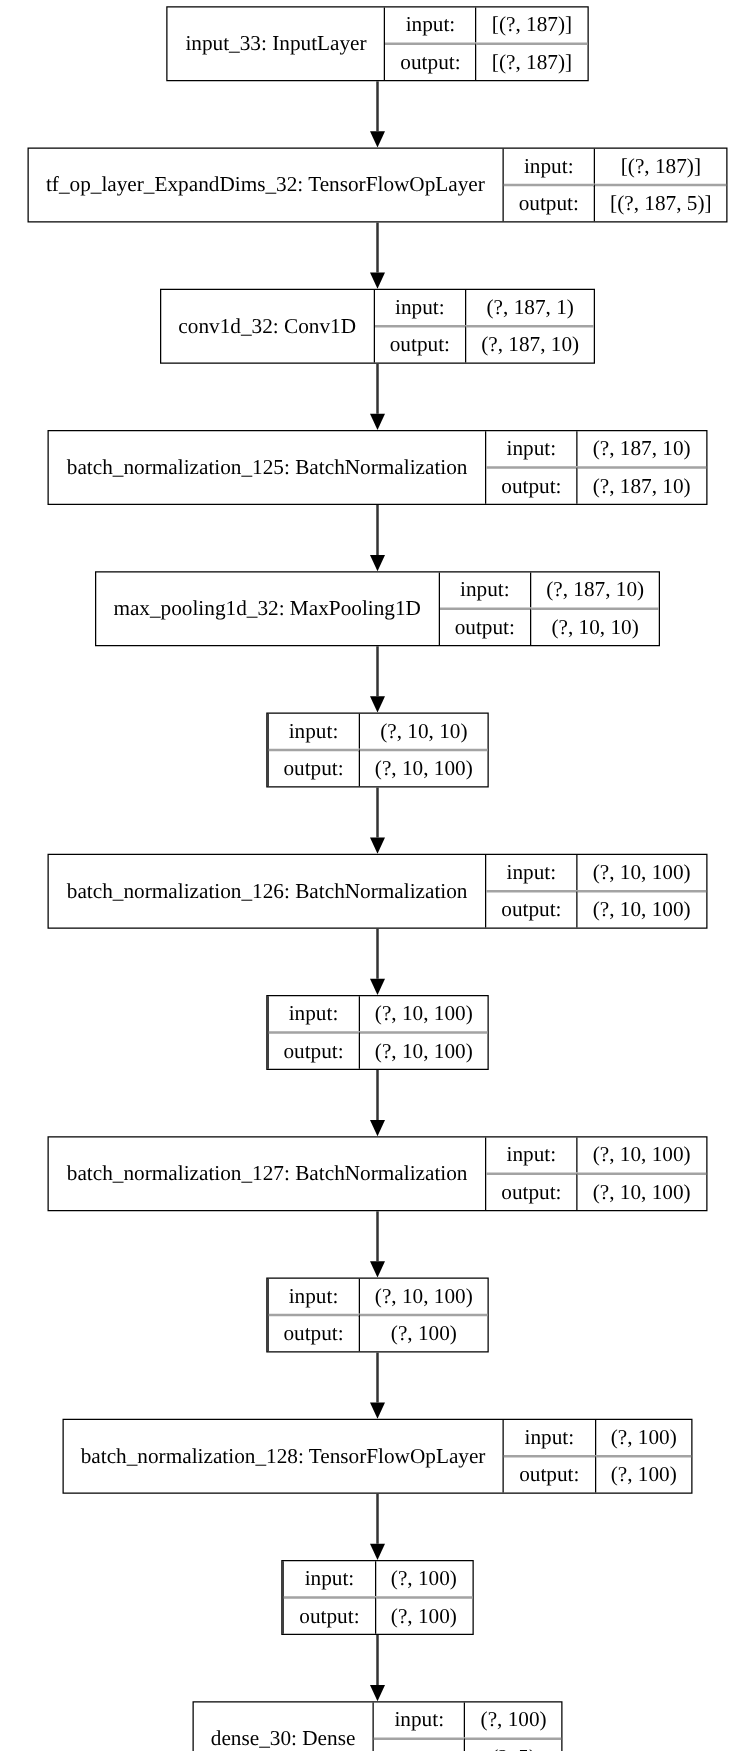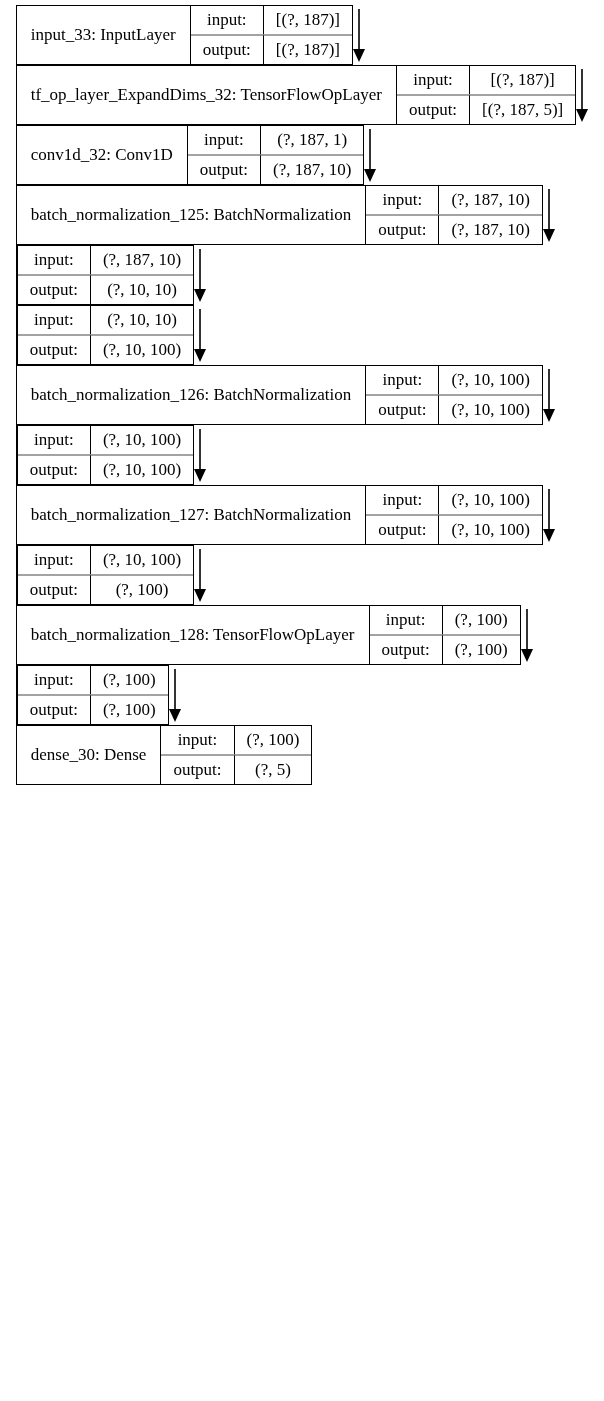--- a/index.html
+++ b/index.html
@@ -17,20 +17,21 @@
     min-height: 1401px;
     box-sizing: border-box;
     padding-top: 5px;
     background: #ffffff;
     display: flex;
     flex-direction: column;
     align-items: center;
   }
   .node-wrap {
     display: flex;
+    flex-direction: column;
     align-items: center;
   }
   .node {
     display: flex;
     align-items: stretch;
     border: 1px solid #000000;
     background: #ffffff;
   }
   .name-cell {
     display: flex;
@@ -143,20 +144,21 @@
       </div>
     </div>
     <div class="arrow">
       <div class="shaft"></div>
       <div class="head"></div>
     </div>
   </div>
 
   <div class="node-wrap">
     <div class="node">
+      <div class="name-cell">max_pooling1d_32: MaxPooling1D</div>
       <div class="io-table">
         <div class="cell io-label">input:</div>
         <div class="cell io-value">(?, 187, 10)</div>
         <div class="cell io-label row2">output:</div>
         <div class="cell io-value row2">(?, 10, 10)</div>
       </div>
     </div>
     <div class="arrow">
       <div class="shaft"></div>
       <div class="head"></div>

